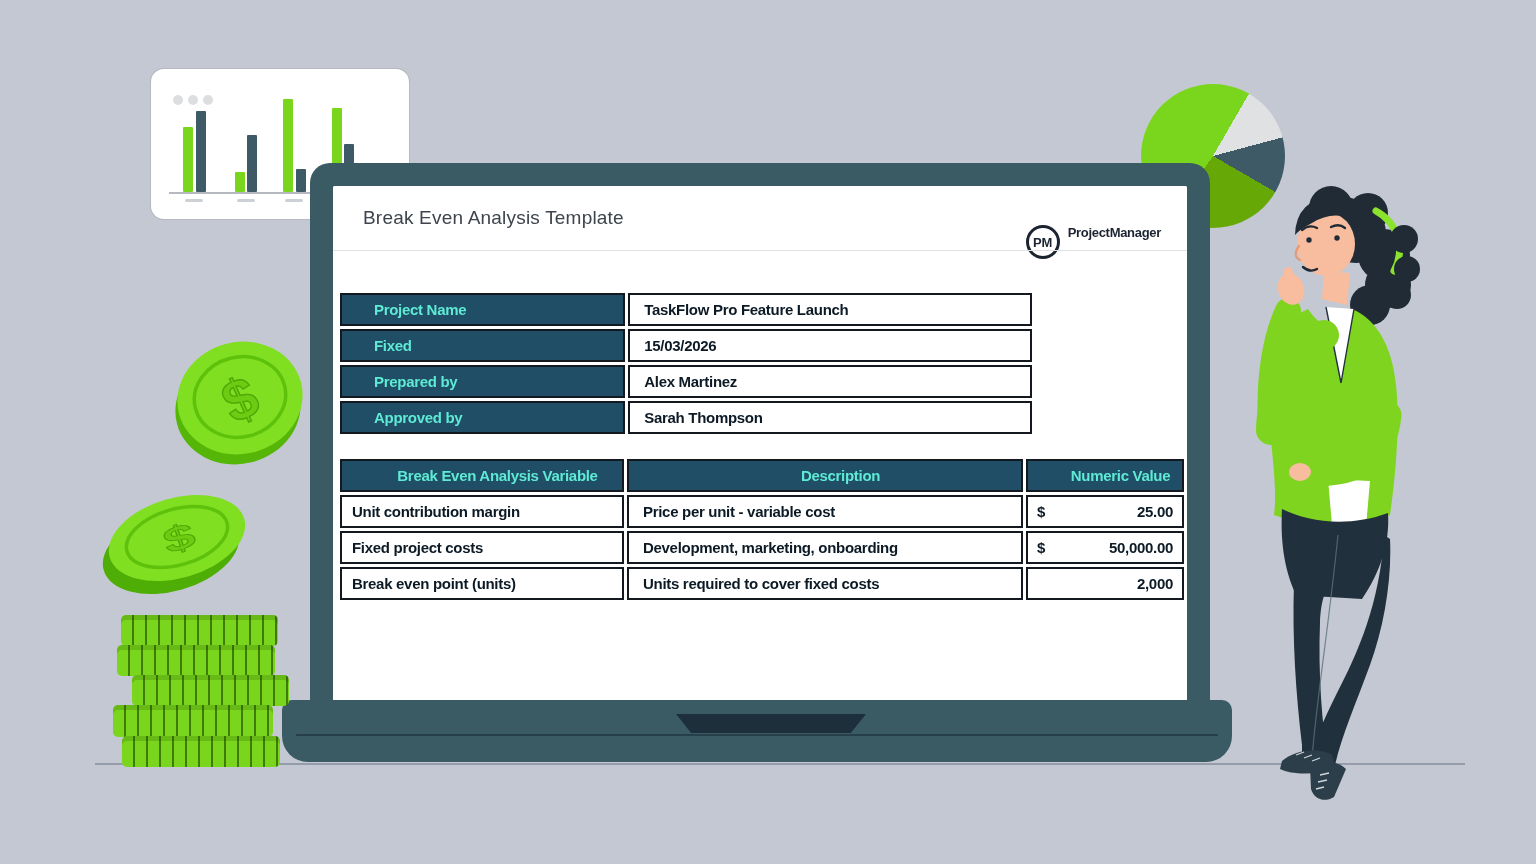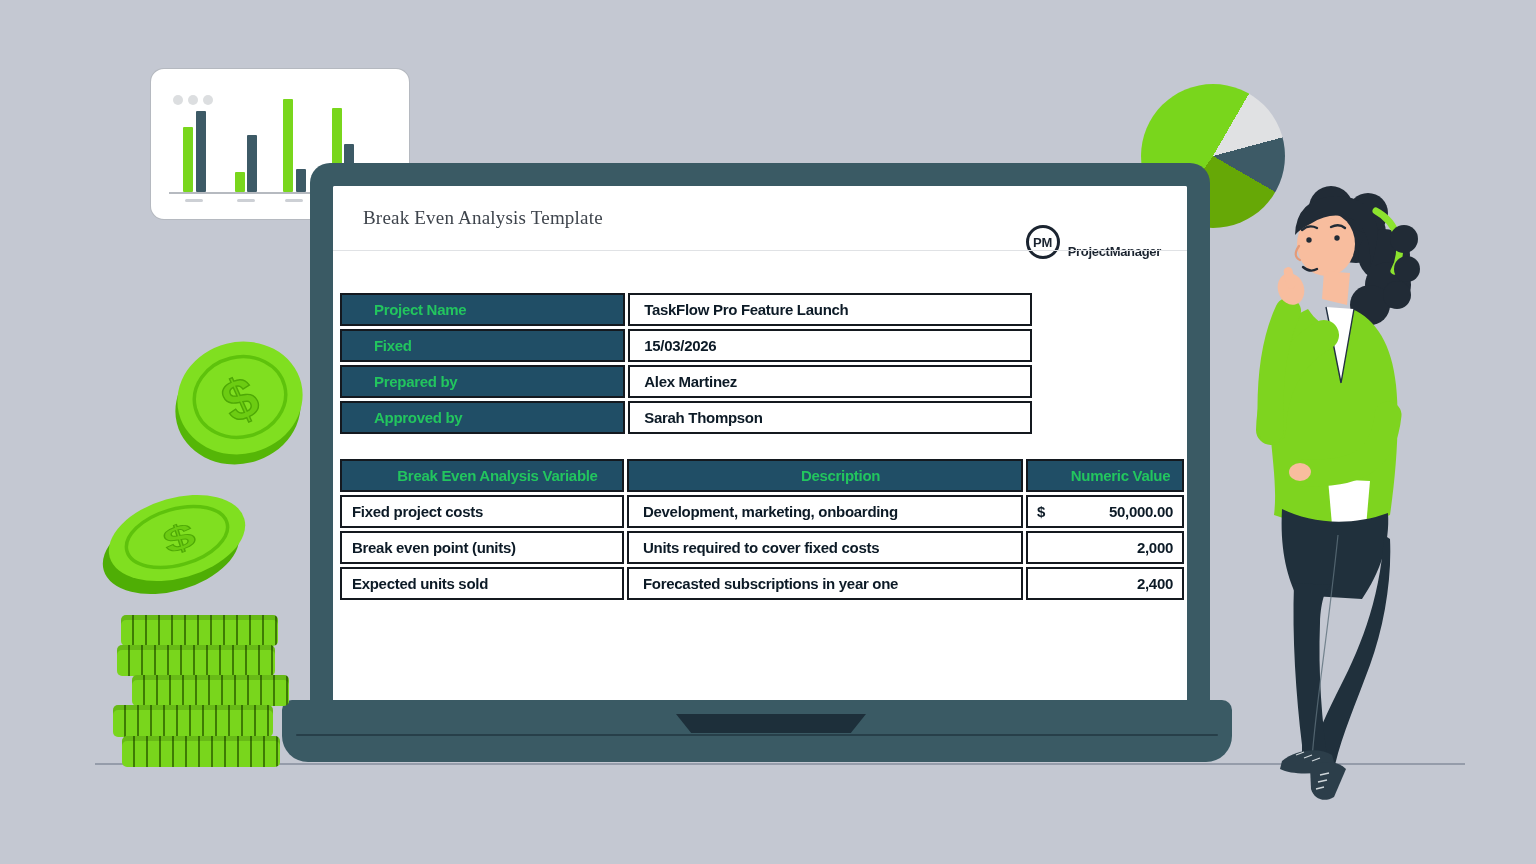--- a/index.html
+++ b/index.html
@@ -17,31 +17,31 @@
   .tick{position:absolute;top:130px;width:18px;height:3px;background:#cdd0d5;border-radius:2px;}
   
   .pie{position:absolute;left:1141px;top:84px;width:144px;height:144px;border-radius:50%;z-index:1;}
   
   .laptop-screen{position:absolute;left:310px;top:163px;width:900px;height:547px;
                  background:#3a5a64;border-radius:20px 20px 0 0;z-index:2;}
   .screen{position:absolute;left:333px;top:186px;width:854px;height:524px;background:#fff;
           border-radius:2px;overflow:hidden;z-index:2;}
   .titlebar{position:absolute;left:0;top:0;width:854px;height:64px;display:flex;
             align-items:center;justify-content:space-between;padding:0 26px 0 30px;box-sizing:border-box;background:#fff;}
-  .doc-title{font-size:19px;color:#3e444c;letter-spacing:.2px;font-family:Liberation Serif, serif;}
-  .logo{display:flex;align-items:flex-end;gap:8px;margin-top:48px;}
+  .doc-title{font-size:19px;color:#3e444c;letter-spacing:.2px;}
+  .logo{display:flex;align-items:flex-start;gap:8px;margin-top:48px;}
   .logo-circle{width:34px;height:34px;border:3px solid #1b2430;border-radius:50%;box-sizing:border-box;
                display:flex;align-items:center;justify-content:center;font-size:13px;font-weight:700;color:#1b2430;}
   .logo-text{font-size:13px;font-weight:700;color:#1b2430;letter-spacing:-.3px;}
   .divider{position:absolute;left:0;top:64px;width:854px;height:1px;background:#e0e2e5;}
   
   table.sheet{border-collapse:separate;border-spacing:3px;table-layout:fixed;position:absolute;}
   .sheet td{border:2px solid #14191f;height:27px;font-size:15px;font-weight:700;letter-spacing:-.3px;
             color:#0c1a26;background:#fff;overflow:hidden;white-space:nowrap;}
-  .sheet td.hdr{background:#204e66;color:#22c55e;padding-left:32px;}
+  .sheet td.hdr{background:#204e66;color:#5eead4;padding-left:32px;}
   .pad-l10{padding-left:10px;}  .pad-l14{padding-left:14px;}
   .center{text-align:center;}
   .num{padding:0 9px;}
   .num .cur{float:left;}  .num .val{float:right;}
   #project-table{left:4px;top:104px;width:698px;}
   #analysis-table{left:4px;top:270px;width:850px;}
   
   .laptop-base{position:absolute;left:282px;top:700px;width:950px;height:62px;background:#3a5a64;
                border-radius:10px 10px 26px 26px;z-index:2;}
   .notch{position:absolute;left:394px;top:14px;width:190px;height:19px;background:#1d2f3a;
@@ -127,41 +127,41 @@
           <col style="width:396px">
           <col style="width:158px">
         </colgroup>
       <tbody>
           <tr>
         <td class="hdr center">Break Even Analysis Variable</td>
         <td class="hdr center">Description</td>
         <td class="hdr center">Numeric Value</td>
       </tr>
       <tr>
+        <td class="pad-l10">Unit contribution margin</td>
+        <td class="pad-l14">Price per unit - variable cost</td>
+        <td class="num">
+              <span class="cur">$</span>
+              <span class="val">25.00</span>
+            </td>
+      </tr>
+      <tr>
         <td class="pad-l10">Fixed project costs</td>
         <td class="pad-l14">Development, marketing, onboarding</td>
         <td class="num">
               <span class="cur">$</span>
               <span class="val">50,000.00</span>
             </td>
       </tr>
       <tr>
         <td class="pad-l10">Break even point (units)</td>
         <td class="pad-l14">Units required to cover fixed costs</td>
         <td class="num">
               <span class="cur"></span>
               <span class="val">2,000</span>
-            </td>
-      </tr>
-      <tr>
-        <td class="pad-l10">Expected units sold</td>
-        <td class="pad-l14">Forecasted subscriptions in year one</td>
-        <td class="num">
-              <span class="cur"></span>
-              <span class="val">2,400</span>
             </td>
       </tr>
     </tbody>
       </table>
   </div>
 
   <div class="laptop-base">
     <div class="notch"></div>
     <div class="seam"></div>
   </div>

